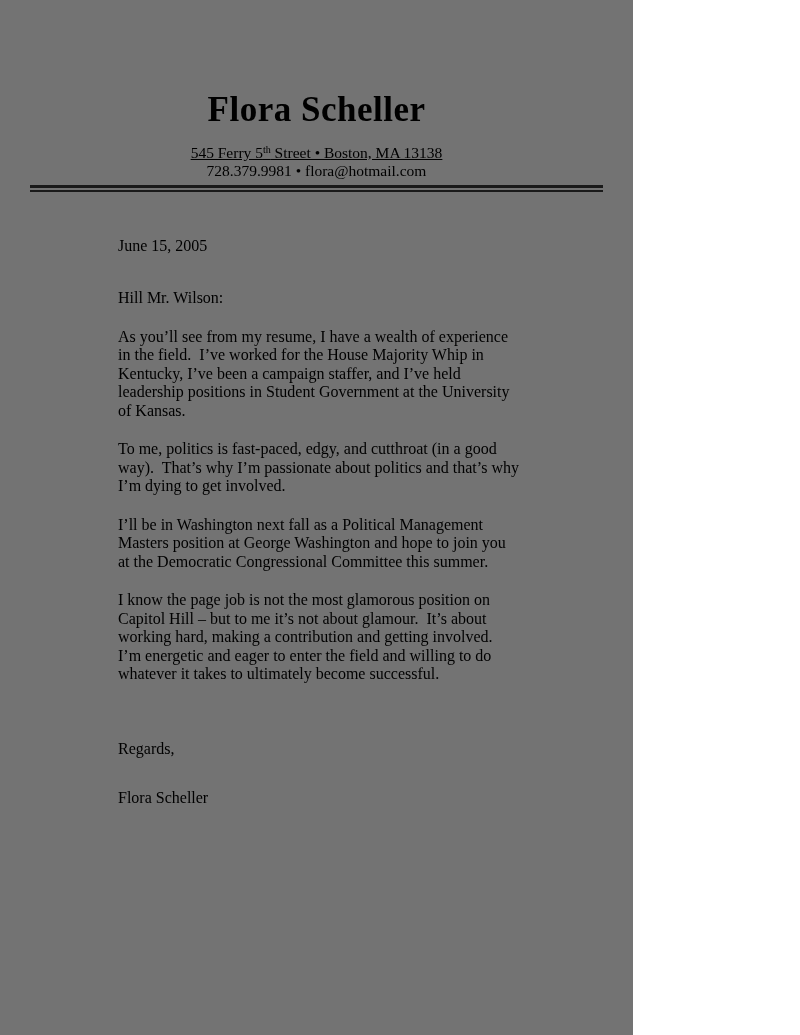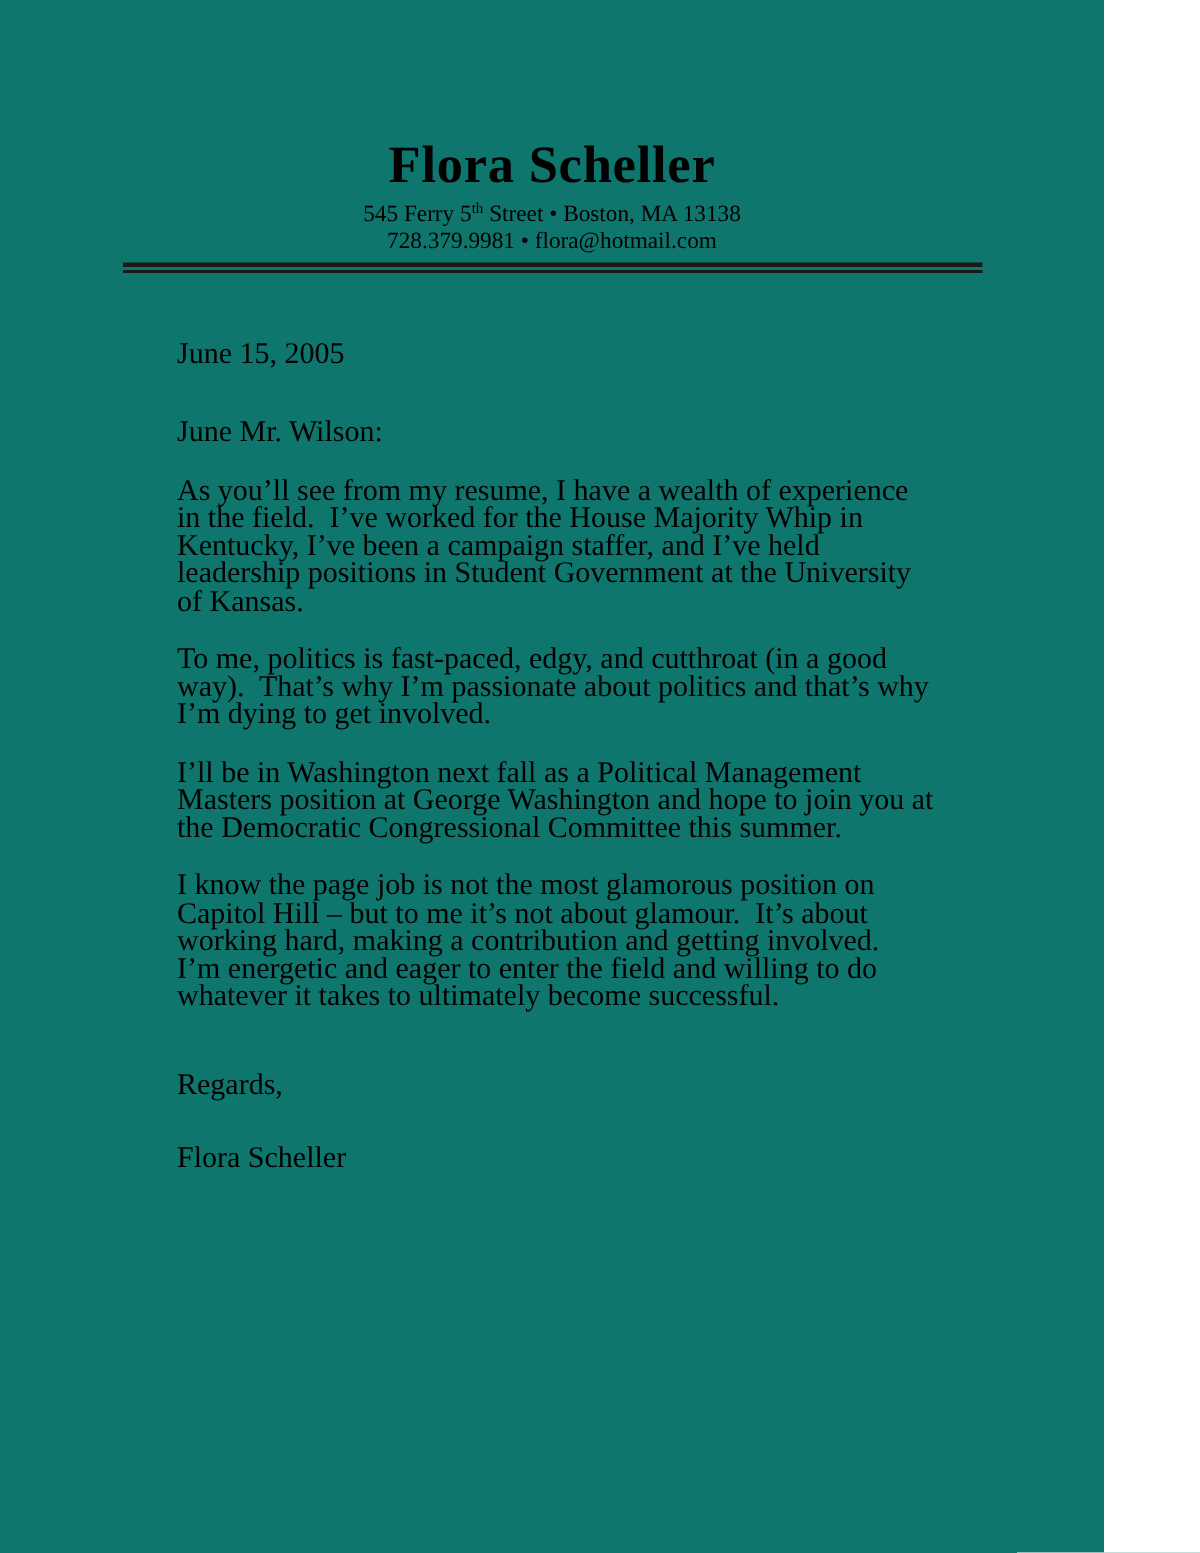--- a/index.html
+++ b/index.html
@@ -2,23 +2,23 @@
 <html><head>
 <meta charset="utf-8">
 <style>
   html, body {
     margin: 0;
     padding: 0;
     background: #ffffff;
   }
   .page {
     position: relative;
-    width: 736px;
+    width: 633px;
     height: 1035px;
-    background: #0f766e;
+    background: #737373;
     color: #000000;
     font-family: "Liberation Serif", "DejaVu Serif", serif;
     overflow: hidden;
     box-sizing: border-box;
   }
   .letterhead {
     padding-top: 91px;
     text-align: center;
   }
   .sender-name {
@@ -26,21 +26,22 @@
     font-weight: bold;
     line-height: 38px;
     letter-spacing: 0.5px;
   }
   .sender-address,
   .sender-contact {
     font-size: 15.5px;
     line-height: 18px;
   }
   .sender-address {
-    margin-top: 5px;
+    margin-top: 15px;
+    text-decoration: underline;
   }
   .sender-address sup {
     font-size: 10px;
     line-height: 0;
     vertical-align: 5px;
   }
   .header-divider {
     width: 573px;
     margin: 5px auto 0 auto;
   }
@@ -50,38 +51,38 @@
   }
   .header-divider .bar-gap {
     height: 2px;
   }
   .header-divider .bar-thin {
     height: 2px;
     background: #1a1a1a;
   }
   .content {
     padding: 0 113px 0 118px;
-    font-size: 20px;
+    font-size: 16px;
     line-height: 18.5px;
   }
   .letter-date {
     margin-top: 45px;
   }
   .recipient-address {
     margin-top: 35px;
   }
   .salutation {
     margin-top: 34px;
   }
   p.body-para {
     margin: 20px 0 0 0;
     white-space: pre-wrap;
   }
   .closing {
-    margin-top: 40px;
+    margin-top: 56px;
   }
   .signature-name {
     margin-top: 31px;
   }
 </style>
 </head>
 <body>
 
 <div class="page">
 
@@ -93,21 +94,21 @@
       <div class="bar-thick"></div>
       <div class="bar-gap"></div>
       <div class="bar-thin"></div>
     </div>
   </div>
 
   <div class="content">
     <div class="letter-date">June 15, 2005</div>
 
 
-    <div class="salutation">June Mr. Wilson:</div>
+    <div class="salutation">Hill Mr. Wilson:</div>
 
     <p class="body-para">As you’ll see from my resume, I have a wealth of experience in the field.  I’ve worked for the House Majority Whip in Kentucky, I’ve been a campaign staffer, and I’ve held leadership positions in Student Government at the University of Kansas.</p>
     <p class="body-para">To me, politics is fast-paced, edgy, and cutthroat (in a good way).  That’s why I’m passionate about politics and that’s why I’m dying to get involved.</p>
     <p class="body-para">I’ll be in Washington next fall as a Political Management Masters position at George Washington and hope to join you at the Democratic Congressional Committee this summer.</p>
     <p class="body-para">I know the page job is not the most glamorous position on Capitol Hill – but to me it’s not about glamour.  It’s about working hard, making a contribution and getting involved.  I’m energetic and eager to enter the field and willing to do whatever it takes to ultimately become successful.</p>
 
     <div class="closing">Regards,</div>
 
     <div class="signature-name">Flora Scheller</div>
   </div>

